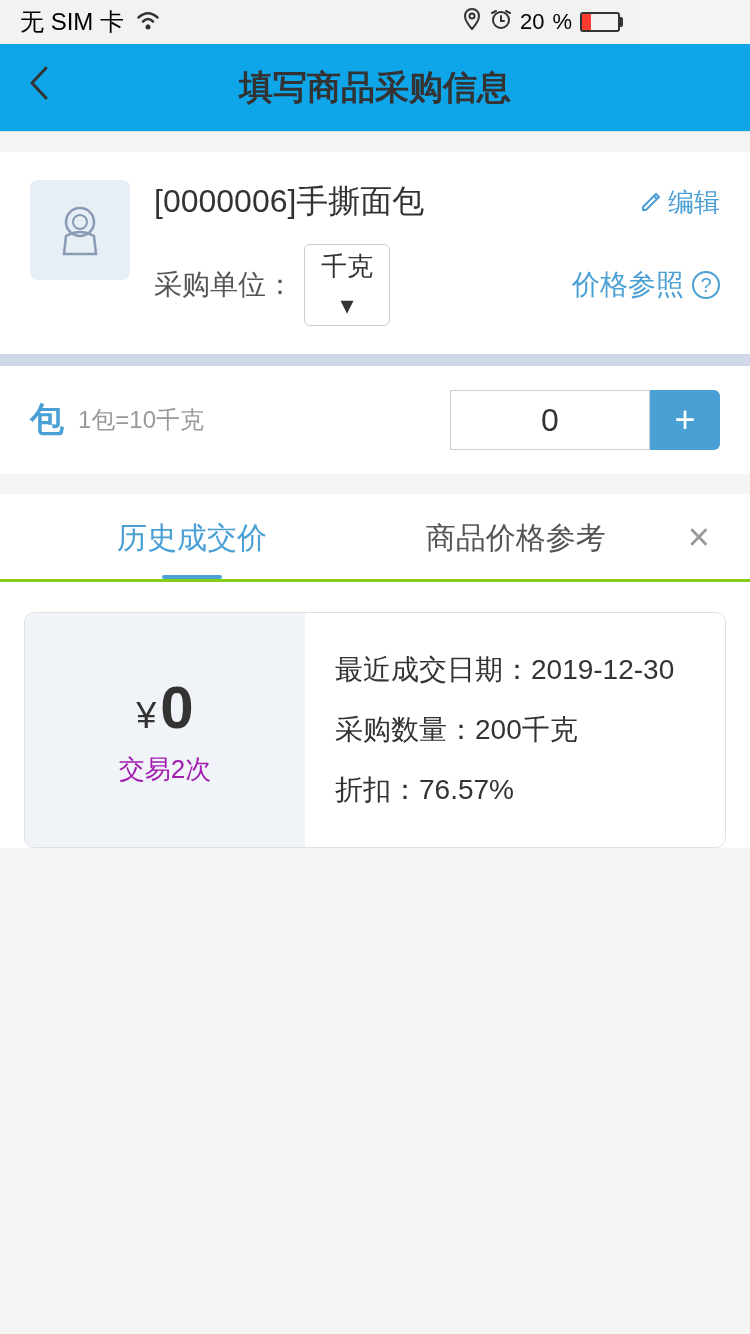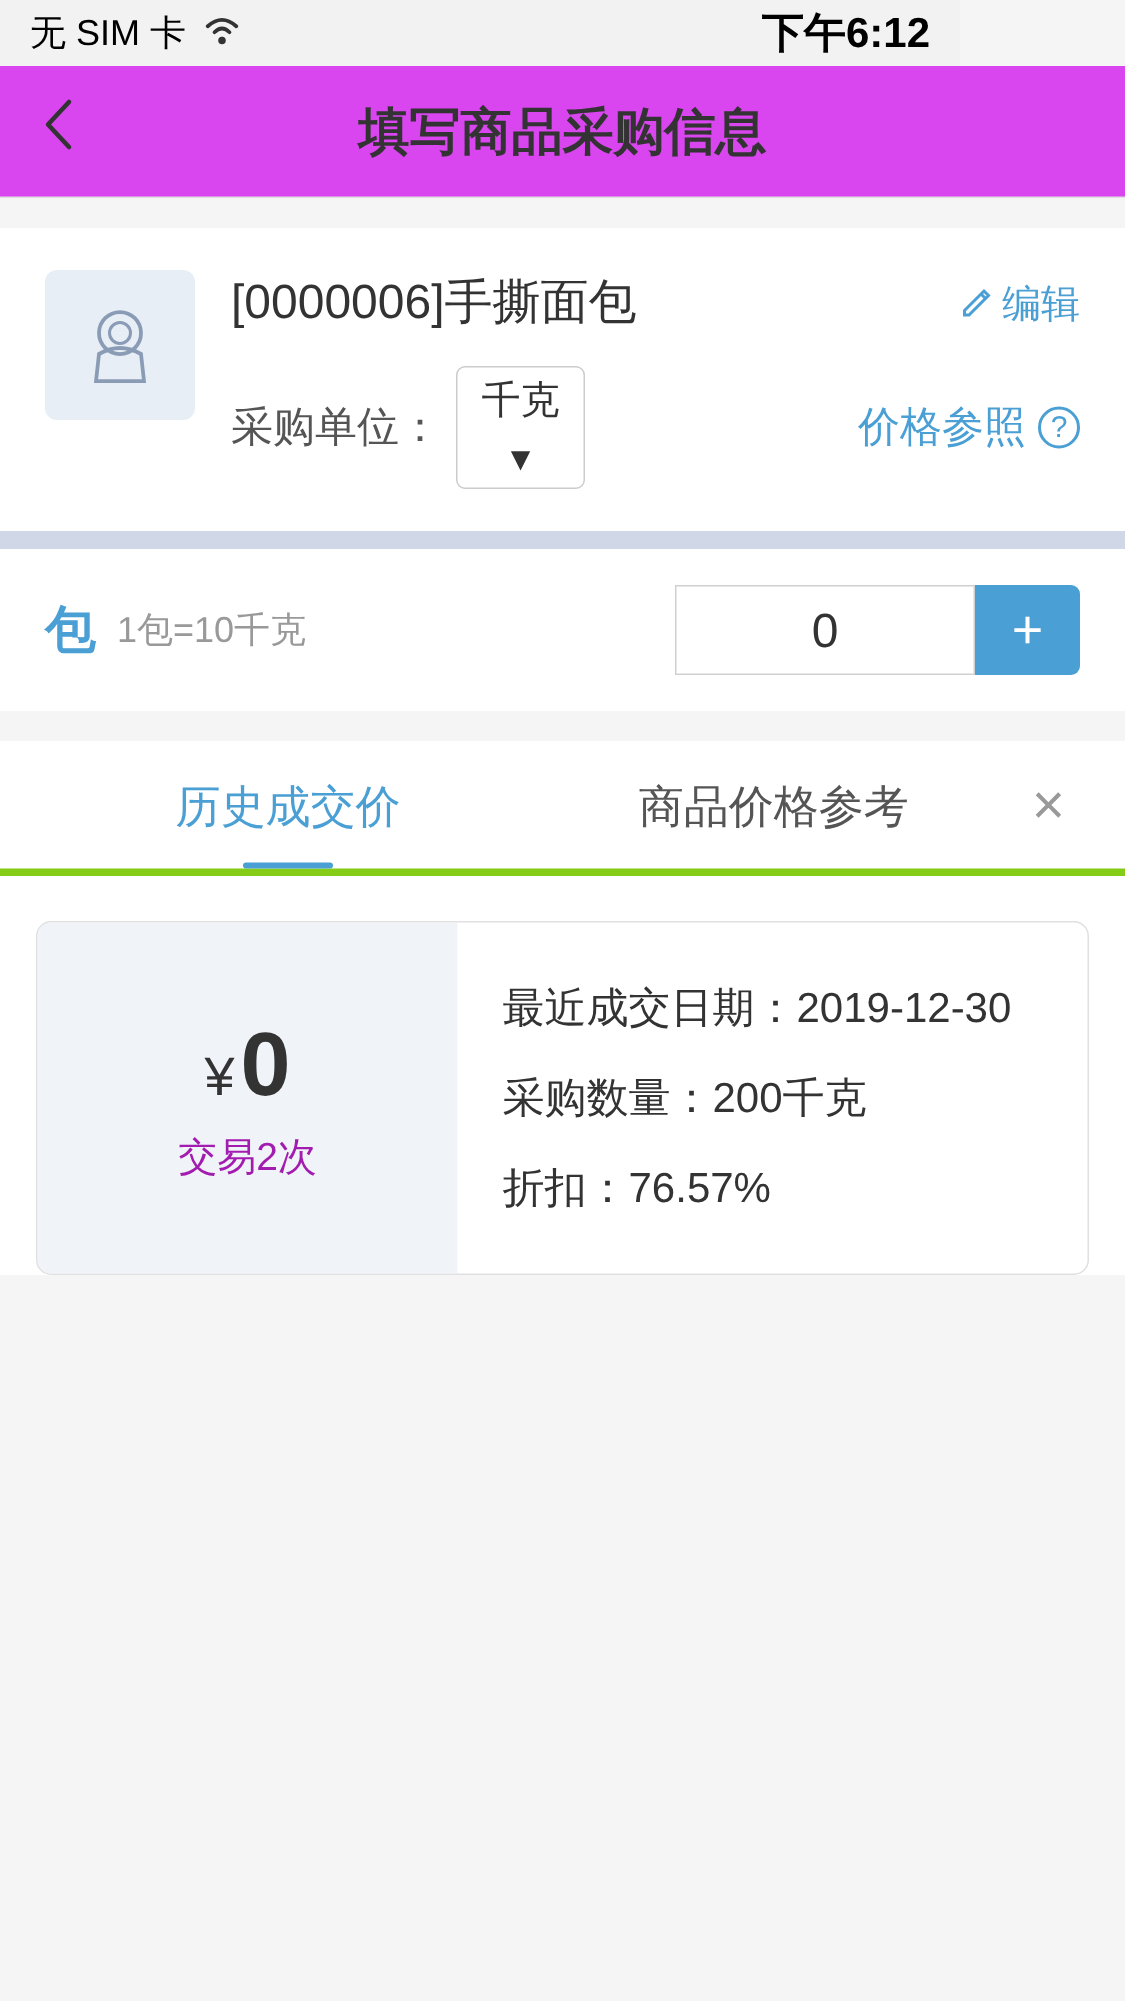--- a/index.html
+++ b/index.html
@@ -62,21 +62,21 @@
       width: 25%;
       height: 100%;
       background: #ff3b30;
       border-radius: 1px;
     }
 
     
     .header {
       width: 750px;
       height: 88px;
-      background: #d946ef;
+      background: #0ea5e9;
       display: flex;
       align-items: center;
       justify-content: center;
       position: relative;
       border-bottom: 1px solid #e0e0e0;
     }
     .header-back {
       position: absolute;
       left: 28px;
       font-size: 36px;
@@ -236,21 +236,21 @@
     .bottom-panel {
       background: #ffffff;
       margin-top: 20px;
       border-radius: 0;
     }
 
     
     .tab-bar {
       display: flex;
       align-items: center;
-      border-bottom: 5px solid #84cc16;
+      border-bottom: 3px solid #84cc16;
       padding: 0 30px;
       position: relative;
     }
     .tab-item {
       flex: 1;
       text-align: center;
       padding: 24px 0 20px;
       font-size: 30px;
       color: #555;
       cursor: pointer;
@@ -338,21 +338,41 @@
     <span>无 SIM 卡</span>
     <span>
       <svg width="28" height="22" viewBox="0 0 28 22">
         <path d="M14 18 L14 18" stroke="#333" stroke-width="3" stroke-linecap="round"></path>
         <path d="M9 13.5 Q14 8.5 19 13.5" stroke="#333" stroke-width="2.5" fill="none" stroke-linecap="round"></path>
         <path d="M4.5 9.5 Q14 1 23.5 9.5" stroke="#333" stroke-width="2.5" fill="none" stroke-linecap="round"></path>
         <circle cx="14" cy="19" r="2.5" fill="#333"></circle>
       </svg>
     </span>
   </div>
-  <div class="status-center">下午6:12</div>
+  <div class="status-right">
+    <span>
+      <svg width="20" height="22" viewBox="0 0 20 22" fill="none">
+        <path d="M10 1 C6 1 3 4 3 8 C3 13 10 21 10 21 C10 21 17 13 17 8 C17 4 14 1 10 1Z" stroke="#333" stroke-width="2" fill="none"></path>
+        <circle cx="10" cy="8" r="2.5" stroke="#333" stroke-width="2"></circle>
+      </svg>
+    </span>
+    <span>
+      <svg width="22" height="22" viewBox="0 0 22 22" fill="none">
+        <circle cx="11" cy="12" r="8" stroke="#333" stroke-width="2"></circle>
+        <path d="M11 8 L11 13 L14 13" stroke="#333" stroke-width="2" stroke-linecap="round"></path>
+        <path d="M2 5 L6 3" stroke="#333" stroke-width="2" stroke-linecap="round"></path>
+        <path d="M20 5 L16 3" stroke="#333" stroke-width="2" stroke-linecap="round"></path>
+      </svg>
+    </span>
+    <span>20</span>
+      <span>%</span>
+    <span class="battery-icon">
+      <span class="battery-fill"></span>
+    </span>
+  </div>
 </div>
 
 <div class="header">
   <div class="header-back">
     <svg width="22" height="38" viewBox="0 0 22 38" fill="none">
       <path d="M18 4 L4 19 L18 34" stroke="#333" stroke-width="3" stroke-linecap="round" stroke-linejoin="round"></path>
     </svg>
   </div>
   <div class="header-title">填写商品采购信息</div>
 </div>

